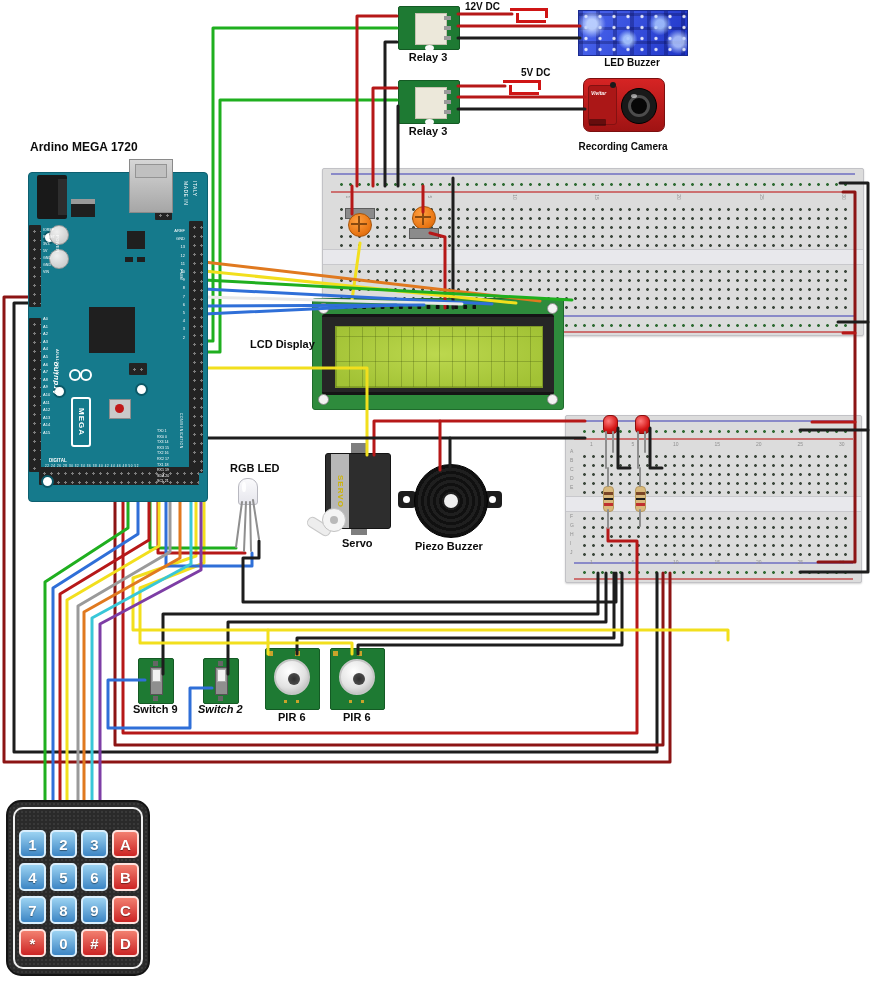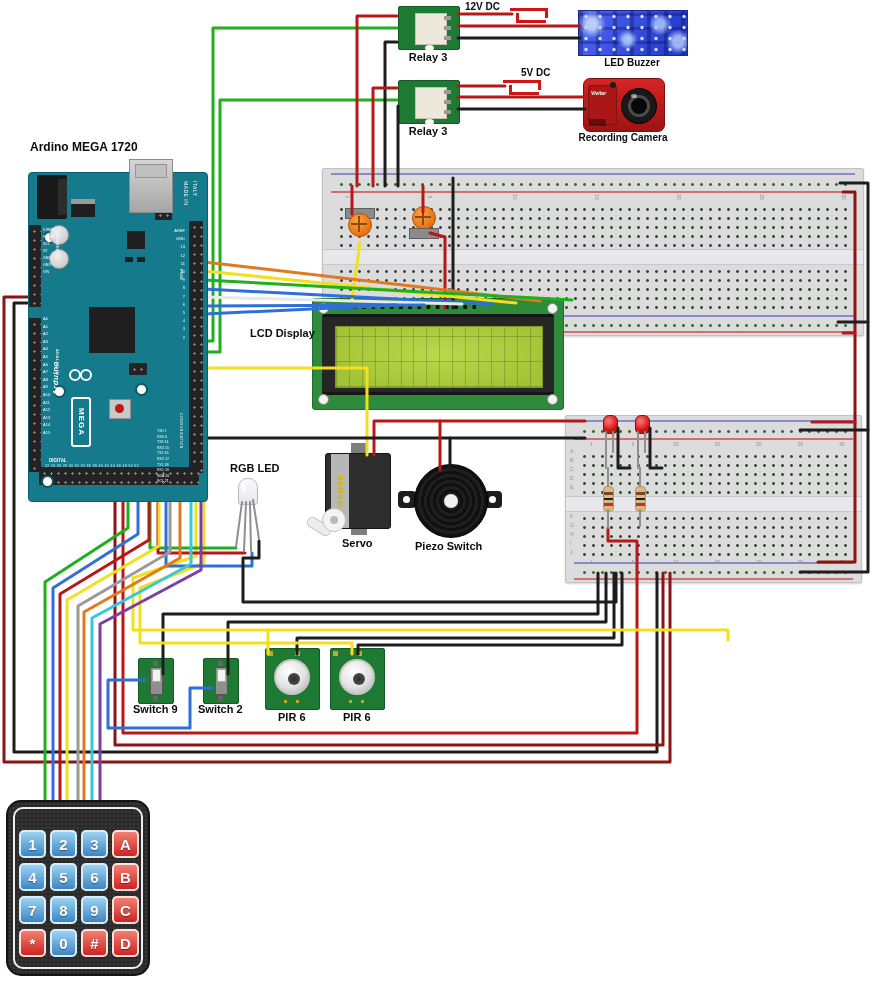--- a/index.html
+++ b/index.html
@@ -546,22 +546,22 @@
         <div class="key red" style="left: 104px; top: 127px;">D</div>
       </div>
   </div>
 
   <div class="lbl" style="left:30px;top:140px;font-size:12px;">Ardino MEGA 1720</div>
   <div class="lbl ctr" style="left:398px;top:51px;width:60px;">Relay 3</div>
   <div class="lbl ctr" style="left:398px;top:125px;width:60px;">Relay 3</div>
   <div class="lbl sm" style="left:465px;top:1px;">12V DC</div>
   <div class="lbl sm" style="left:521px;top:67px;">5V DC</div>
   <div class="lbl sm ctr" style="left:578px;top:57px;width:108px;">LED Buzzer</div>
-  <div class="lbl sm ctr" style="left:563px;top:132px;width:120px;">Recording Camera</div>
-  <div class="lbl" style="left:250px;top:327px;">LCD Display</div>
+  <div class="lbl sm ctr" style="left:563px;top:141px;width:120px;">Recording Camera</div>
+  <div class="lbl" style="left:250px;top:338px;">LCD Display</div>
   <div class="lbl" style="left:230px;top:462px;">RGB LED</div>
   <div class="lbl" style="left:342px;top:537px;">Servo</div>
-  <div class="lbl" style="left:415px;top:540px;">Piezo Switch</div>
+  <div class="lbl" style="left:415px;top:540px;">Piezo Buzzer</div>
   <div class="lbl" style="left:133px;top:703px;">Switch 9</div>
-  <div class="lbl" style="left:198px;top:703px;">Switch 2</div>
+  <div class="lbl" style="left:198px;top:703px;font-style:italic;">Switch 2</div>
   <div class="lbl" style="left:278px;top:711px;">PIR 6</div>
   <div class="lbl" style="left:343px;top:711px;">PIR 6</div>
 </div>
 
 </body></html>

